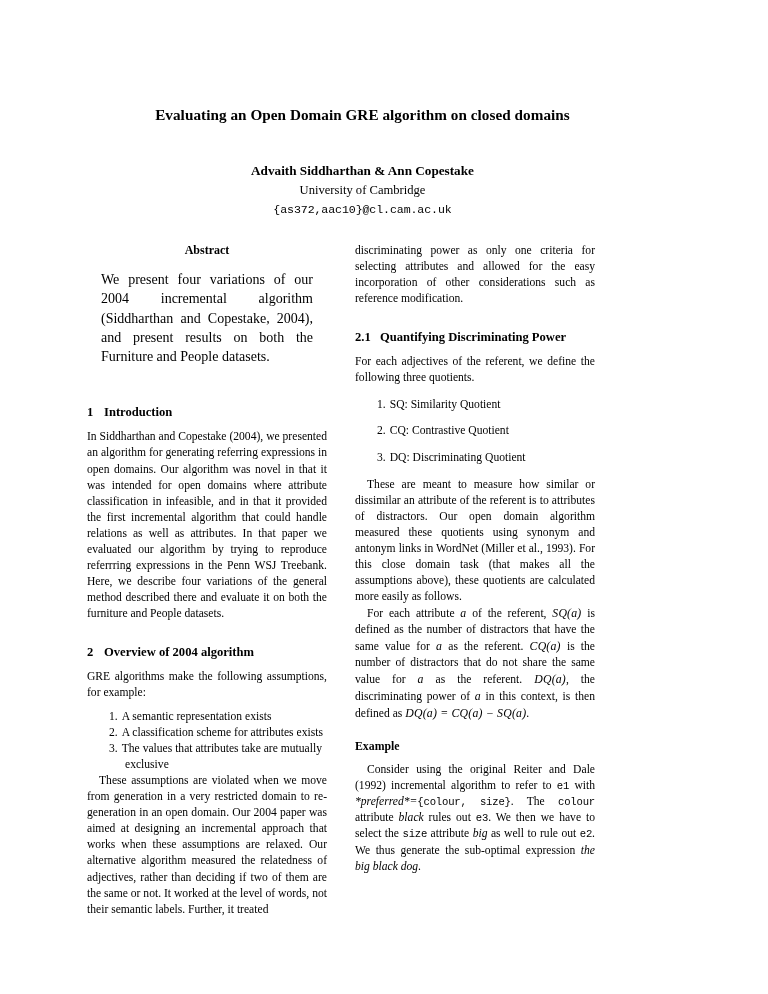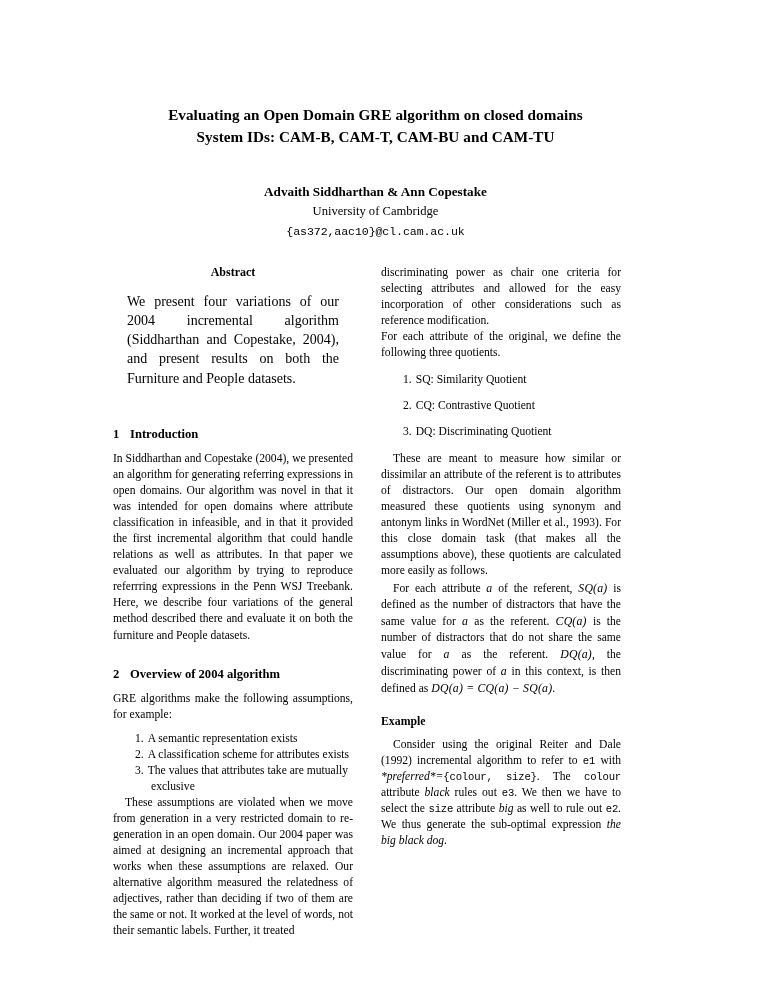--- a/index.html
+++ b/index.html
@@ -13,21 +13,21 @@
     font-family: "Liberation Serif", "DejaVu Serif", serif;
     color: #000000;
     overflow: hidden;
   }
   .page {
     position: relative;
     width: 768px;
     height: 994px;
     background: #ffffff;
     box-sizing: border-box;
-    padding: 104px 130px 0 113px;
+    padding: 104px 130px 0 87px;
   }
 
   
   .title-block { text-align: center; }
   .paper-title {
     font-size: 15.2px;
     font-weight: bold;
     line-height: 1.42;
     margin: 0;
     letter-spacing: 0.05px;
@@ -151,21 +151,20 @@
   }
 </style>
 </head>
 <body>
 
 <div class="page">
 
   <div class="title-block">
     <h1 class="paper-title">
       <span>Evaluating an Open Domain GRE algorithm on closed domains</span>
-      <span class="line2">System IDs: CAM-B, CAM-T, CAM-BU and CAM-TU</span>
     </h1>
     <div class="authors">Advaith Siddharthan &amp; Ann Copestake</div>
     <div class="affiliation">University of Cambridge</div>
     <div class="email">{as372,aac10}@cl.cam.ac.uk</div>
   </div>
 
   <div class="columns">
 
     <div class="col col-left">
 
@@ -190,23 +189,27 @@
         <li><span class="mk">1.</span><span>A semantic representation exists</span></li>
         <li><span class="mk">2.</span><span>A classification scheme for attributes exists</span></li>
         <li><span class="mk">3.</span><span>The values that attributes take are mutually exclusive</span></li>
       </ol>
 
       <p class="body indent gap-after-list">These assumptions are violated when we move from generation in a very restricted domain to re-generation in an open domain. Our 2004 paper was aimed at designing an incremental approach that works when these assumptions are relaxed. Our alternative algorithm measured the relatedness of adjectives, rather than deciding if two of them are the same or not. It worked at the level of words, not their semantic labels. Further, it treated</p>
     </div>
 
     <div class="col col-right">
 
-      <p class="body">discriminating power as chair one criteria for selecting attributes and allowed for the easy incorporation of other considerations such as reference modification.</p>
-
-      <p class="body">For each attribute of the original, we define the following three quotients.</p>
+      <p class="body">discriminating power as only one criteria for selecting attributes and allowed for the easy incorporation of other considerations such as reference modification.</p>
+
+      <div class="sec-head sub">
+        <span class="num">2.1</span>
+        <span>Quantifying Discriminating Power</span>
+      </div>
+      <p class="body">For each adjectives of the referent, we define the following three quotients.</p>
 
       <ol class="tight spaced">
         <li><span class="mk">1.</span><span>SQ: Similarity Quotient</span></li>
         <li><span class="mk">2.</span><span>CQ: Contrastive Quotient</span></li>
         <li><span class="mk">3.</span><span>DQ: Discriminating Quotient</span></li>
       </ol>
 
       <p class="body indent">These are meant to measure how similar or dissimilar an attribute of the referent is to attributes of distractors. Our open domain algorithm measured these quotients using synonym and antonym links in WordNet (Miller et al., 1993). For this close domain task (that makes all the assumptions above), these quotients are calculated more easily as follows.</p>
 
       <p class="body indent"><span>For each attribute </span><span class="math">a</span><span> of the referent, </span><span class="math">SQ(a)</span><span> is defined as the number of distractors that have the same value for </span><span class="math">a</span><span> as the referent. </span><span class="math">CQ(a)</span><span> is the number of distractors that do not share the same value for </span><span class="math">a</span><span> as the referent. </span><span class="math">DQ(a)</span><span>, the discriminating power of </span><span class="math">a</span><span> in this context, is then defined as </span><span class="math">DQ(a) = CQ(a) − SQ(a)</span><span>.</span></p>

